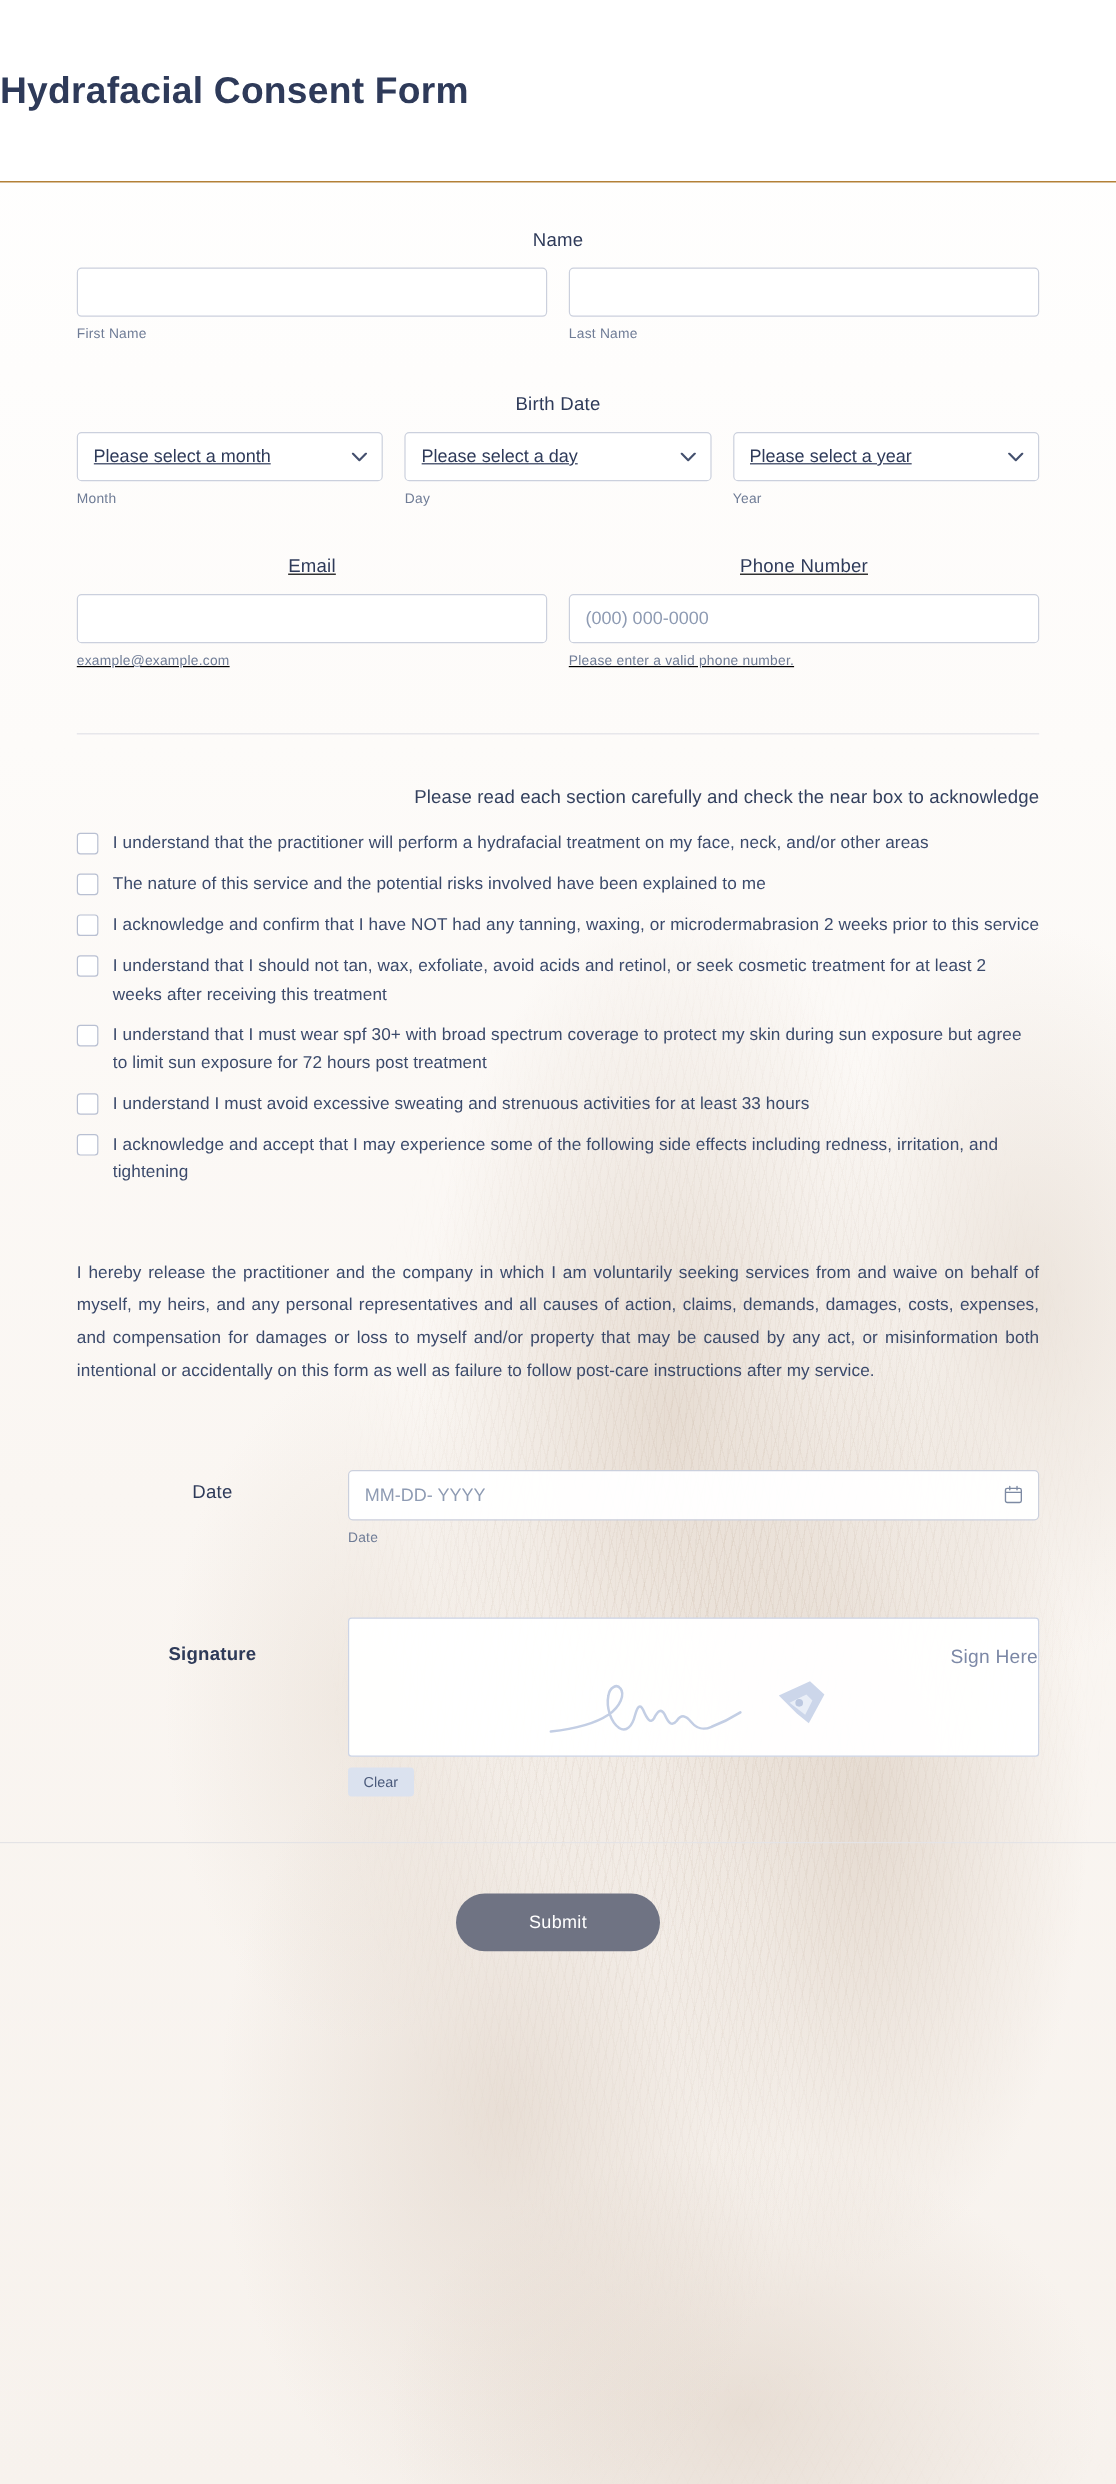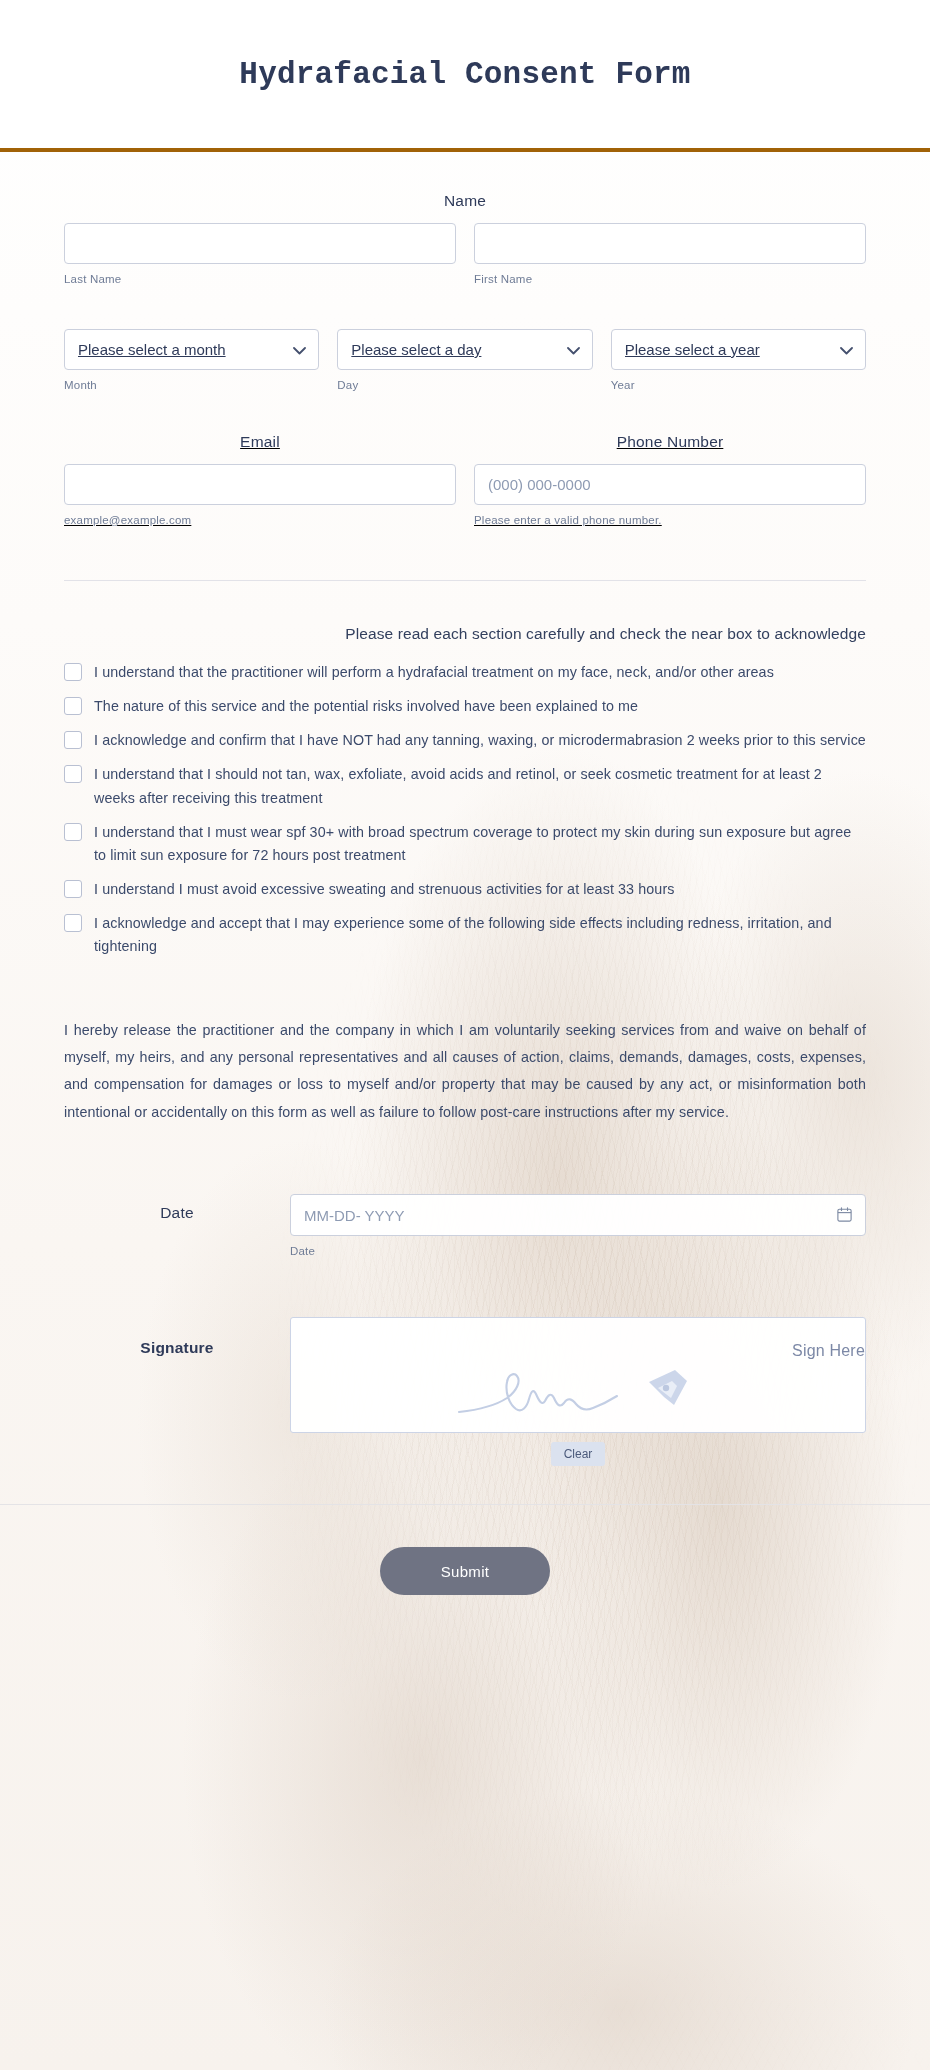--- a/index.html
+++ b/index.html
@@ -52,25 +52,23 @@
     -webkit-mask-image: radial-gradient(ellipse 500px 620px at 700px 1700px, #000 0%, transparent 80%);
             mask-image: radial-gradient(ellipse 500px 620px at 700px 1700px, #000 0%, transparent 80%);
   }
 
   
   .form-header {
     position: relative;
     z-index: 2;
     height: 152px;
     background: #ffffff;
-    border-bottom: 4px solid #a16207;
+    border-bottom: 1px solid #a16207;
     display: flex;
     align-items: center;
-    justify-content: center;
-    font-family: Liberation Mono, monospace;
   }
   .form-title {
     font-size: 31px;
     font-weight: 700;
     color: #2e3a59;
     letter-spacing: .2px;
   }
 
   
   .form-body {
@@ -218,21 +216,21 @@
     text-align: right;
     font-size: 16px;
     color: #7c88a6;
     letter-spacing: .2px;
   }
   .sig-scribble {
     position: absolute;
     left: 50%; top: 48px;
     transform: translateX(-50%);
   }
-  .clear-wrap { display: flex; justify-content: center; margin-top: 9px; }
+  .clear-wrap { display: flex; justify-content: flex-start; margin-top: 9px; }
   .clear-btn {
     border: 0;
     background: #dbe2ef;
     color: #4b5a7b;
     font-family: "Liberation Sans", sans-serif;
     font-size: 12px;
     padding: 5px 13px;
     border-radius: 3px;
     cursor: pointer;
   }
@@ -274,30 +272,31 @@
   <h1 class="form-title">Hydrafacial Consent Form</h1>
 </div>
 
 <div class="form-body">
 
   <div class="section sec-name">
     <div class="field-label">Name</div>
     <div class="row">
       <div class="col">
         <input class="txt-input" type="text" value="" style="">
+        <div class="sub-label">First Name</div>
+      </div>
+      <div class="col">
+        <input class="txt-input" type="text" value="" style="">
         <div class="sub-label">Last Name</div>
       </div>
-      <div class="col">
-        <input class="txt-input" type="text" value="" style="">
-        <div class="sub-label">First Name</div>
-      </div>
     </div>
   </div>
 
   <div class="section sec-birth">
+    <div class="field-label">Birth Date</div>
     <div class="row">
 
       <div class="col">
         <div class="sel-wrap">
           <select class="sel-input">
             <option>Please select a month</option>
           </select>
           <span class="chev">
             <svg width="13" height="8" viewBox="0 0 13 8">
                 <path d="M1 1l5.5 5.5L12 1" stroke="currentColor" stroke-width="1.8" fill="none" stroke-linecap="round" stroke-linejoin="round"></path>

